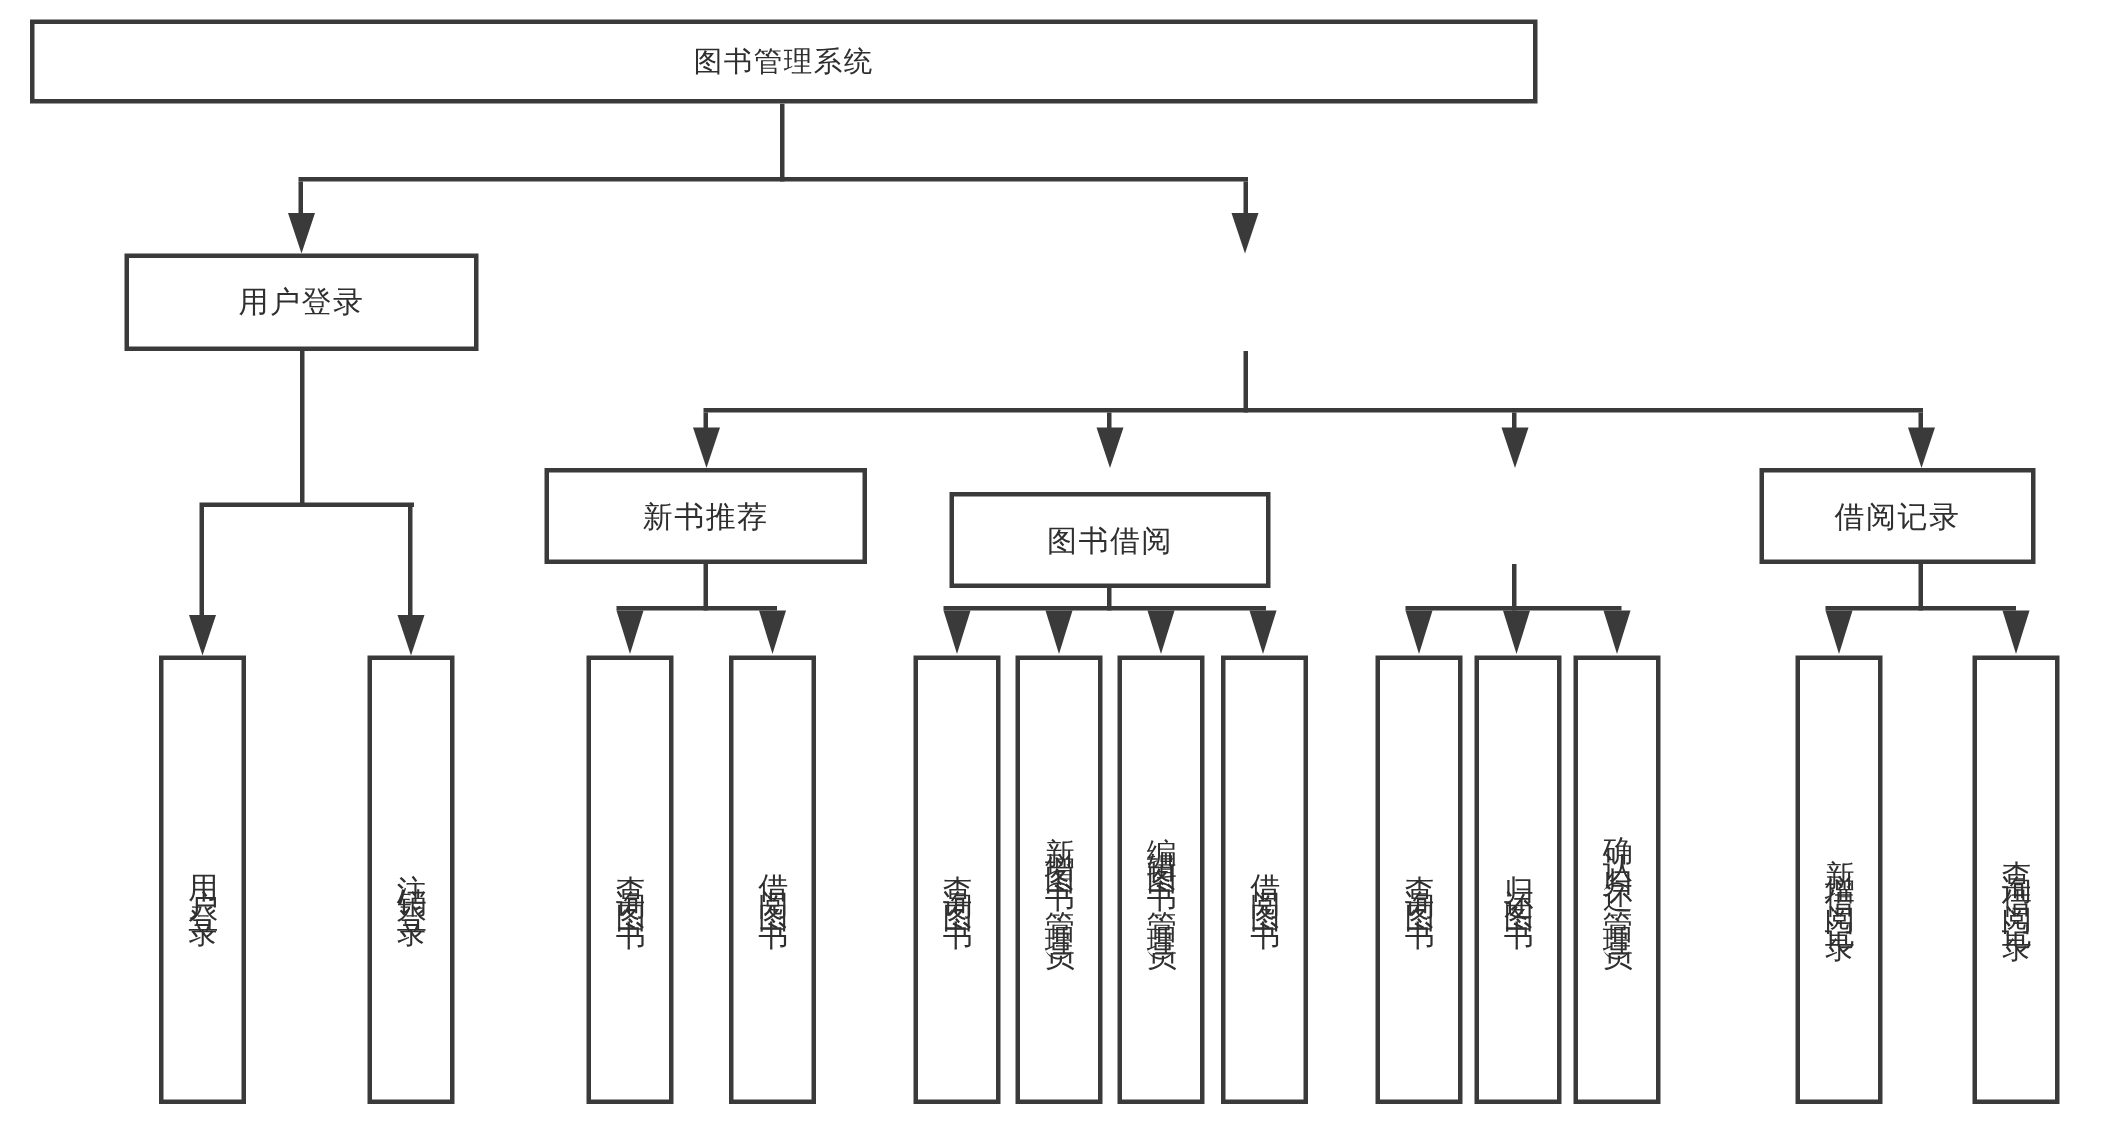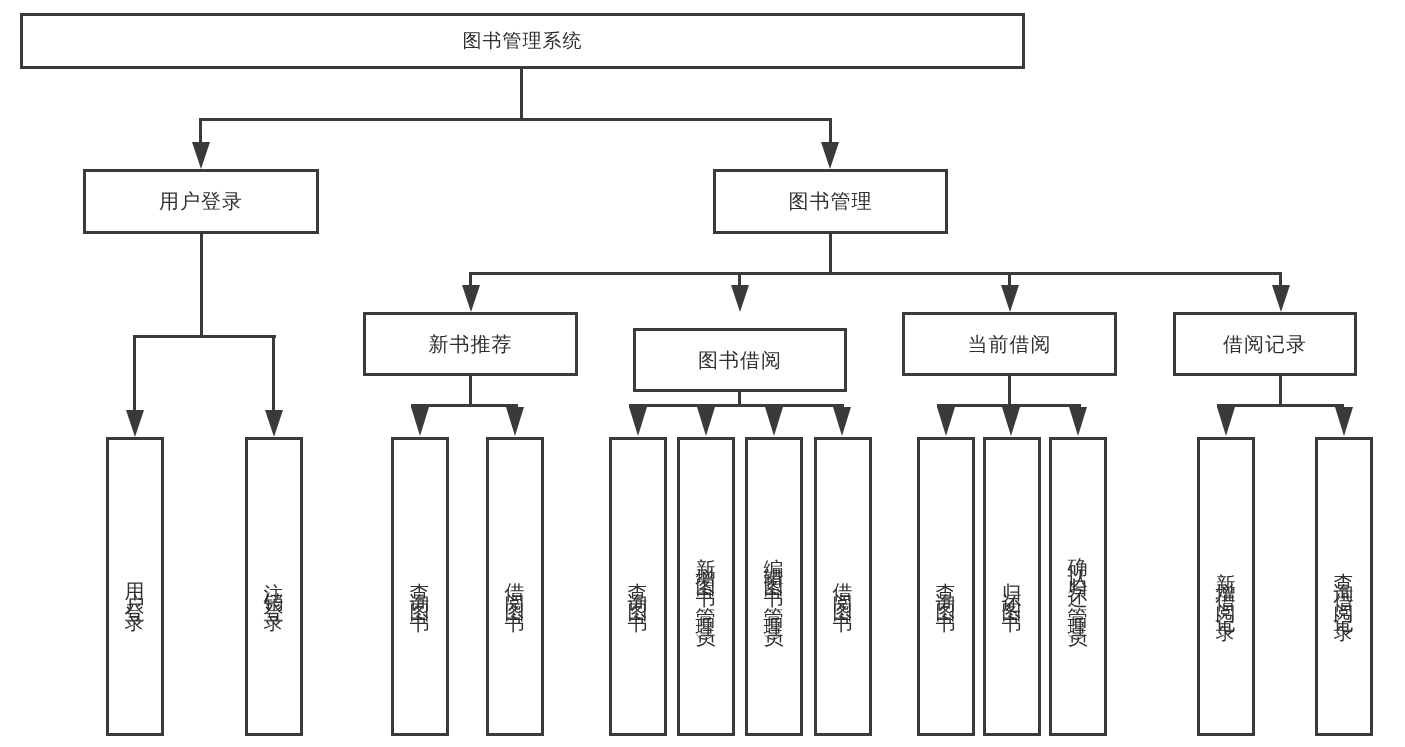--- a/index.html
+++ b/index.html
@@ -97,35 +97,29 @@
   <div class="arr2" style="left:1335px;top:407px;"></div>
 
   <div class="node root" style="left:20px;top:13px;width:1005px;height:56px;">
     <span>图书管理系统</span>
   </div>
 
   <div class="node" style="left:83px;top:169px;width:236px;height:65px;">
     <span>用户登录</span>
   </div>
 
-  <div class="node" style="left:713px;top:169px;width:235px;height:65px;">
-    <span>图书管理</span>
-  </div>
 
   <div class="node" style="left:363px;top:312px;width:215px;height:64px;">
     <span>新书推荐</span>
   </div>
 
   <div class="node" style="left:633px;top:312px;width:214px;height:64px;margin-top:16px;">
     <span>图书借阅</span>
   </div>
 
-  <div class="node" style="left:902px;top:312px;width:215px;height:64px;">
-    <span>当前借阅</span>
-  </div>
 
   <div class="node" style="left:1173px;top:312px;width:184px;height:64px;">
     <span>借阅记录</span>
   </div>
 
   <div class="leaf" style="left:106px;">
     <span>用户登录</span>
   </div>
   <div class="leaf" style="left:245px;">
     <span>注销登录</span>

